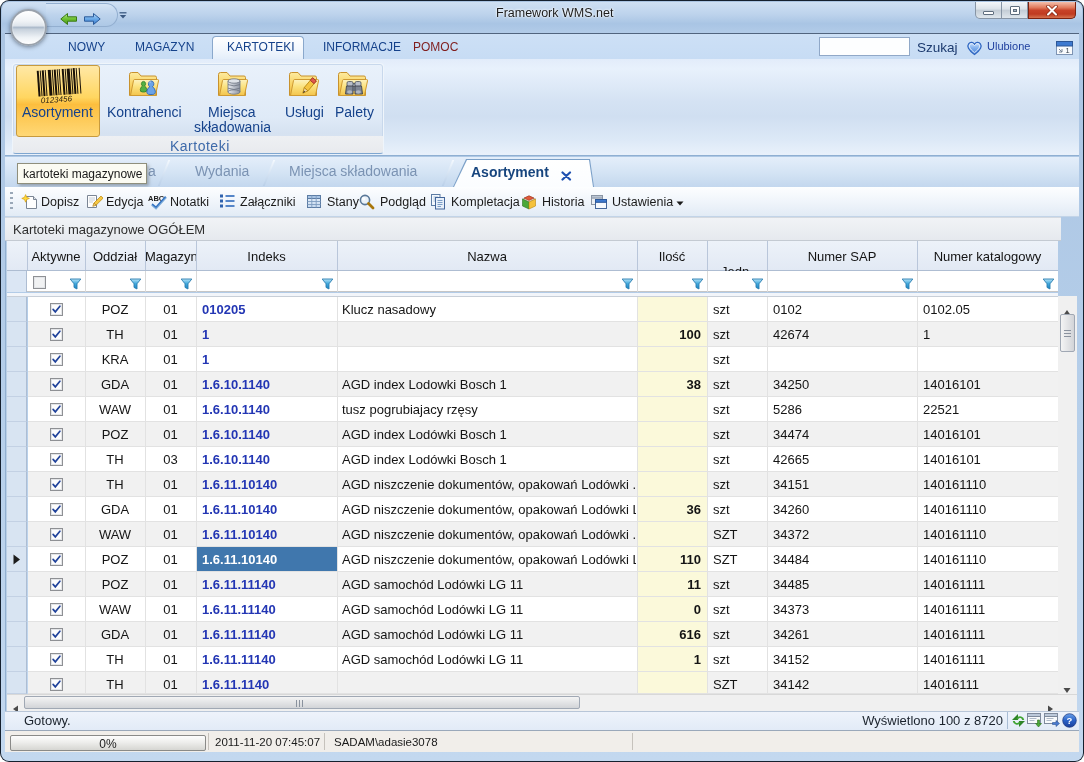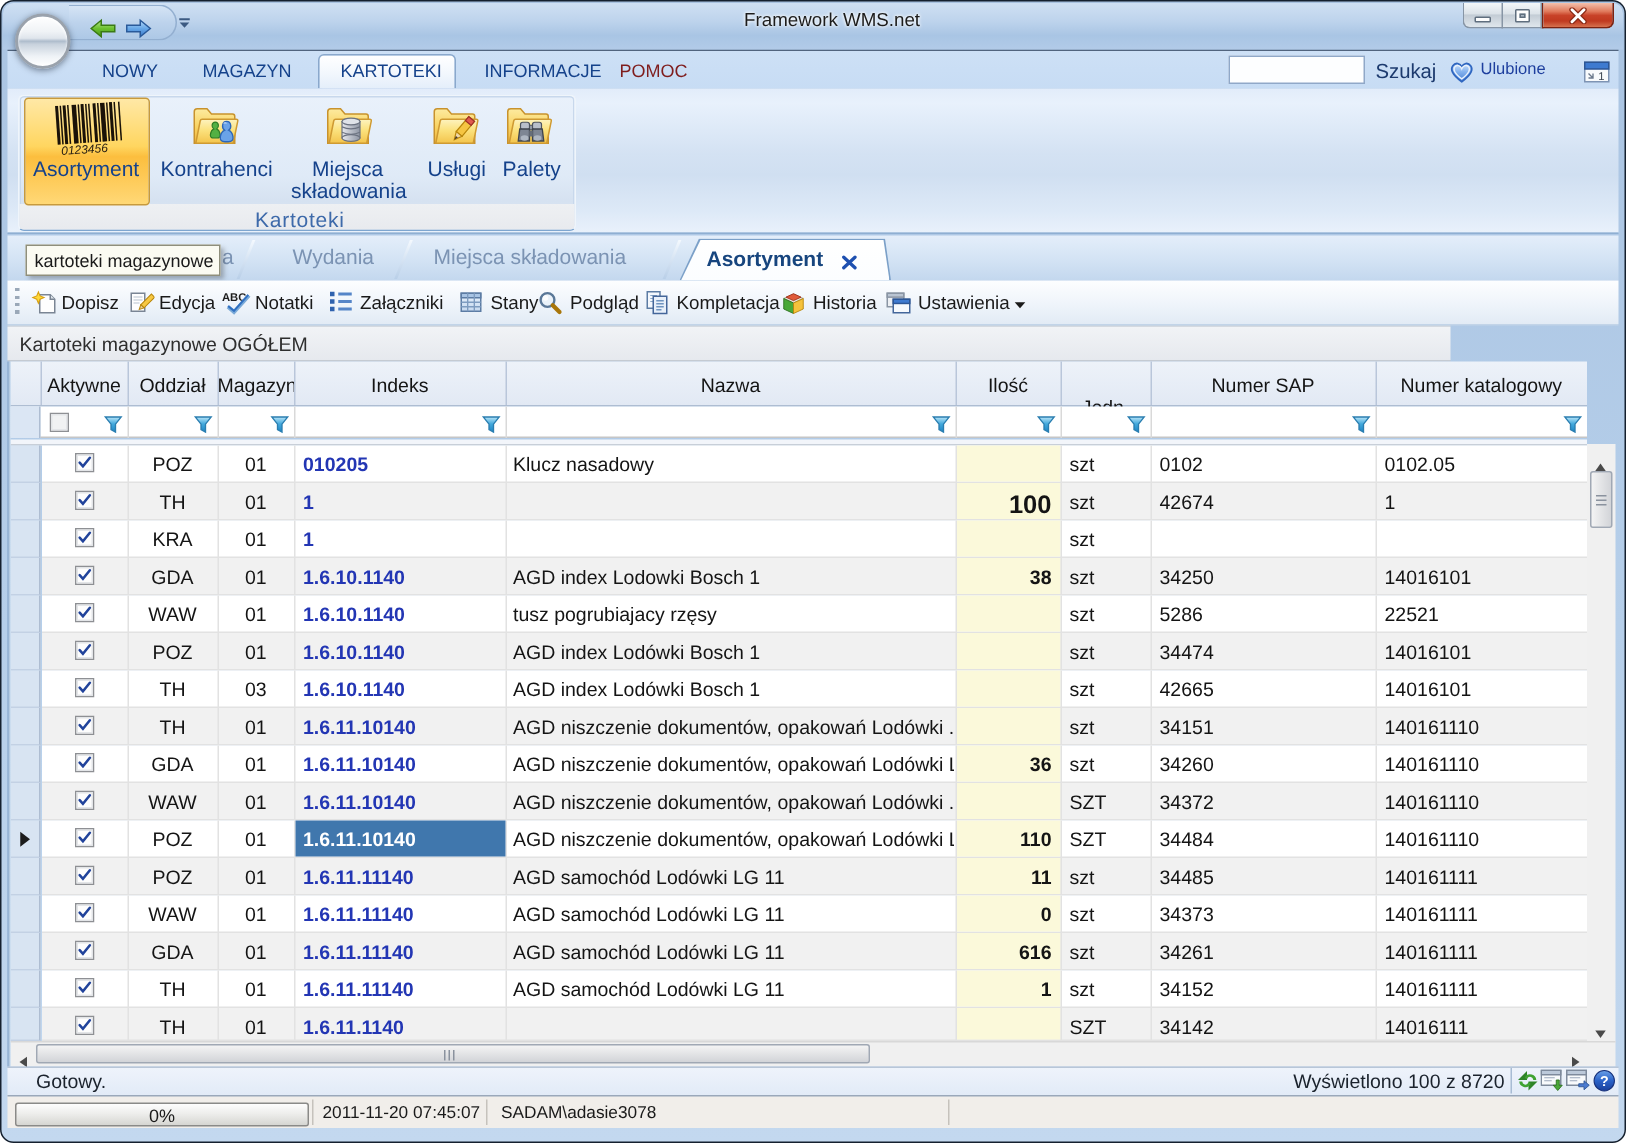--- a/index.html
+++ b/index.html
@@ -275,21 +275,21 @@
 <div style="position:absolute;left:589px;top:193px;"><svg width="19" height="17" viewBox="0 0 19 17">
       <rect x="2.5" y="2.5" width="11" height="9" fill="#eceff3" stroke="#8a95a4"></rect>
       <rect x="2.5" y="2.5" width="11" height="2.6" fill="#b9c4d2" stroke="#8a95a4"></rect>
       <rect x="6.5" y="6.5" width="11" height="9" fill="#f6f9fd" stroke="#44669a"></rect>
       <rect x="6.5" y="6.5" width="11" height="2.8" fill="#3e7ad0" stroke="#2c5696"></rect>
     </svg></div>
 <div class="t" style="left:612px;top:195px;font-size:12.5px;color:#1a1a1a;">Ustawienia</div>
 <svg width="8" height="5" viewBox="0 0 8 5" style="position:absolute;left:676px;top:201px;">
     <path d="M0.5 0.5 L7.5 0.5 L4 4.5 Z" fill="#1a1a1a"></path>
   </svg>
-<div style="position:absolute;left:5px;top:217px;width:962px;height:24px;background:linear-gradient(180deg,#f1f3f6 0%,#e6e9ee 100%);border-top:1px solid #d4d9e0;border-bottom:1px solid #c4cad2;">
+<div style="position:absolute;left:5px;top:217px;width:1056px;height:24px;background:linear-gradient(180deg,#f1f3f6 0%,#e6e9ee 100%);border-top:1px solid #d4d9e0;border-bottom:1px solid #c4cad2;">
     <div class="t" style="left:8px;top:4px;font-size:13px;color:#2e2e2e;">Kartoteki magazynowe OGÓŁEM</div>
   </div>
 <div style="position:absolute;left:7px;top:241px;width:1051px;height:30px;background:linear-gradient(180deg,#edf2f9 0%,#e2e9f4 100%);border-bottom:1px solid #aebdd2;"></div>
 <div style="position:absolute;left:27px;top:241px;width:1px;height:29px;background:#b9c6da;"></div>
 <div style="position:absolute;left:85px;top:241px;width:1px;height:29px;background:#b9c6da;"></div>
 <div style="position:absolute;left:145px;top:241px;width:1px;height:29px;background:#b9c6da;"></div>
 <div style="position:absolute;left:196px;top:241px;width:1px;height:29px;background:#b9c6da;"></div>
 <div style="position:absolute;left:337px;top:241px;width:1px;height:29px;background:#b9c6da;"></div>
 <div style="position:absolute;left:637px;top:241px;width:1px;height:29px;background:#b9c6da;"></div>
 <div style="position:absolute;left:707px;top:241px;width:1px;height:29px;background:#b9c6da;"></div>
@@ -445,21 +445,21 @@
     <div style="position:absolute;left:767px;top:322px;width:1px;height:25px;background:#e2e2e2;"></div>
     <div style="position:absolute;left:917px;top:322px;width:1px;height:25px;background:#e2e2e2;"></div>
     <div style="position:absolute;left:50px;top:327px;"><svg width="13" height="13" viewBox="0 0 13 13">
         <rect x="0.5" y="0.5" width="12" height="12" fill="#fdfdfd" stroke="#8e9094"></rect>
         <rect x="1.5" y="1.5" width="10" height="10" fill="none" stroke="#e3e5e8"></rect>
         <path d="M3.1 6.4 L5.3 8.9 L9.9 3.2" stroke="#21439b" stroke-width="1.7" fill="none" stroke-linecap="round"></path>
       </svg></div>
     <div class="t" style="left:85px;top:327px;width:60px;text-align:center;font-size:13px;color:#141414;">TH</div>
     <div class="t" style="left:145px;top:327px;width:51px;text-align:center;font-size:13px;color:#141414;">01</div>
     <div class="t" style="left:202px;top:327px;font-size:13px;font-weight:bold;color:#2336b4;">1</div>
-    <div class="t" style="left:637px;top:327px;width:64px;text-align:right;font-size:17px;font-weight:bold;color:#141414;">100</div>
+    <div class="t" style="left:637px;top:327px;width:64px;text-align:right;font-size:13px;font-weight:bold;color:#141414;">100</div>
     <div class="t" style="left:713px;top:327px;font-size:13px;color:#141414;">szt</div>
     <div class="t" style="left:773px;top:327px;font-size:13px;color:#141414;">42674</div>
     <div class="t" style="left:923px;top:327px;font-size:13px;color:#141414;">1</div>
     <div style="position:absolute;left:7px;top:347px;width:20px;height:25px;background:#d8e4f2;border-right:1px solid #aebdd2;border-bottom:1px solid #c3d1e4;"></div>
     <div style="position:absolute;left:28px;top:347px;width:1030px;height:25px;background:#ffffff;border-bottom:1px solid #e2e2e2;"></div>
     <div style="position:absolute;left:638px;top:347px;width:69px;height:24px;background:#fbf9da;"></div>
     <div style="position:absolute;left:85px;top:347px;width:1px;height:25px;background:#e2e2e2;"></div>
     <div style="position:absolute;left:145px;top:347px;width:1px;height:25px;background:#e2e2e2;"></div>
     <div style="position:absolute;left:196px;top:347px;width:1px;height:25px;background:#e2e2e2;"></div>
     <div style="position:absolute;left:337px;top:347px;width:1px;height:25px;background:#e2e2e2;"></div>

